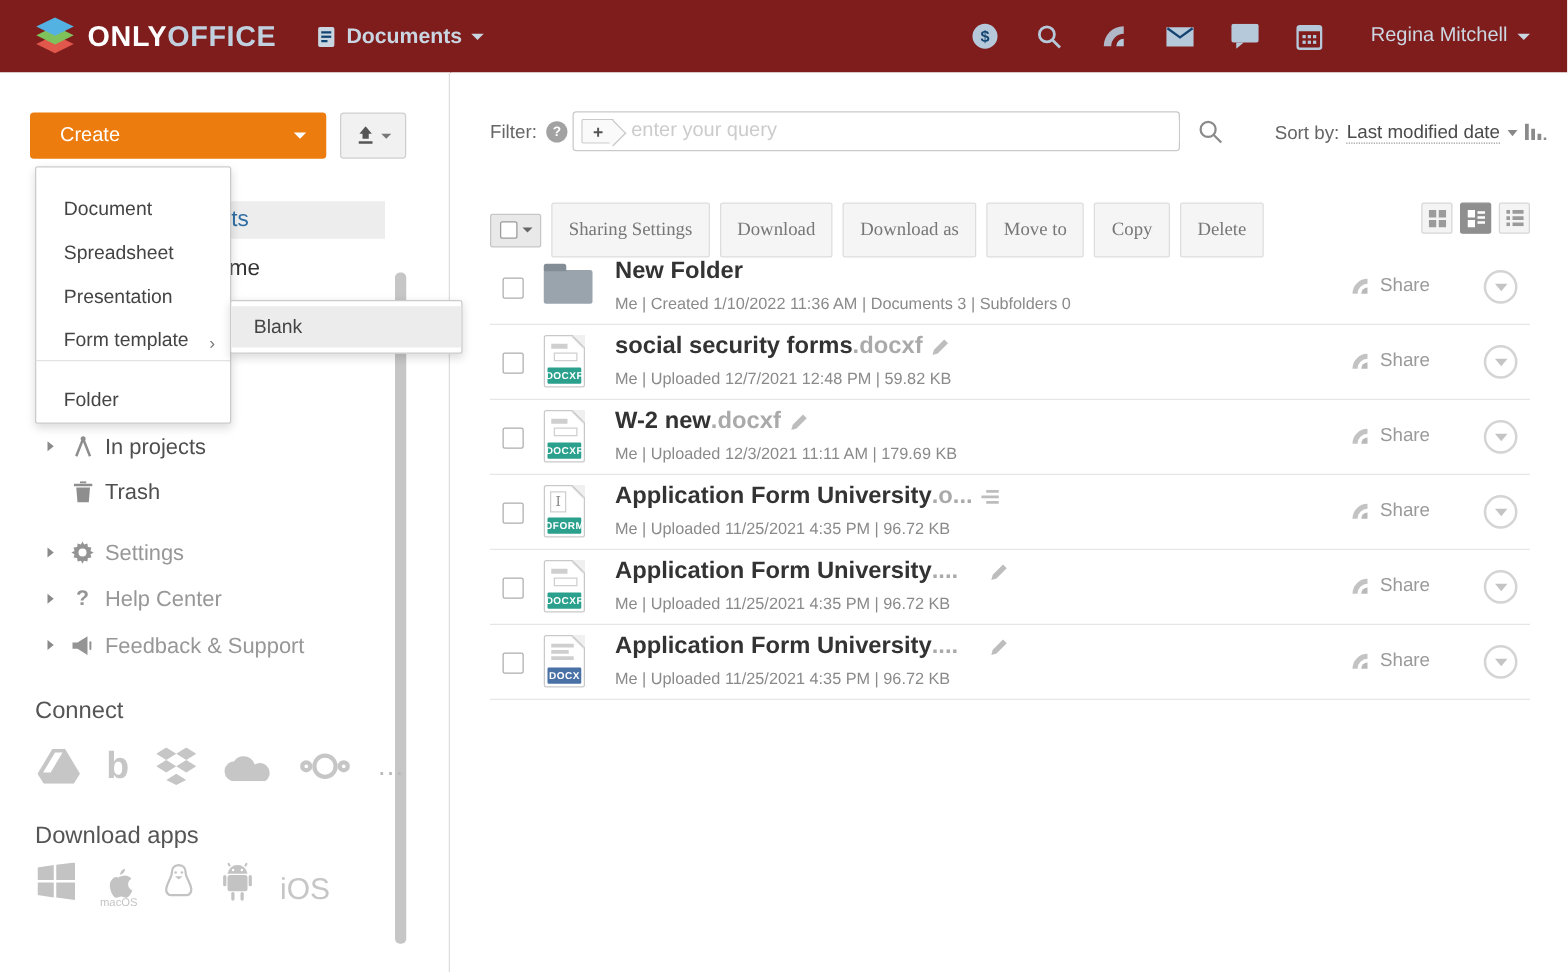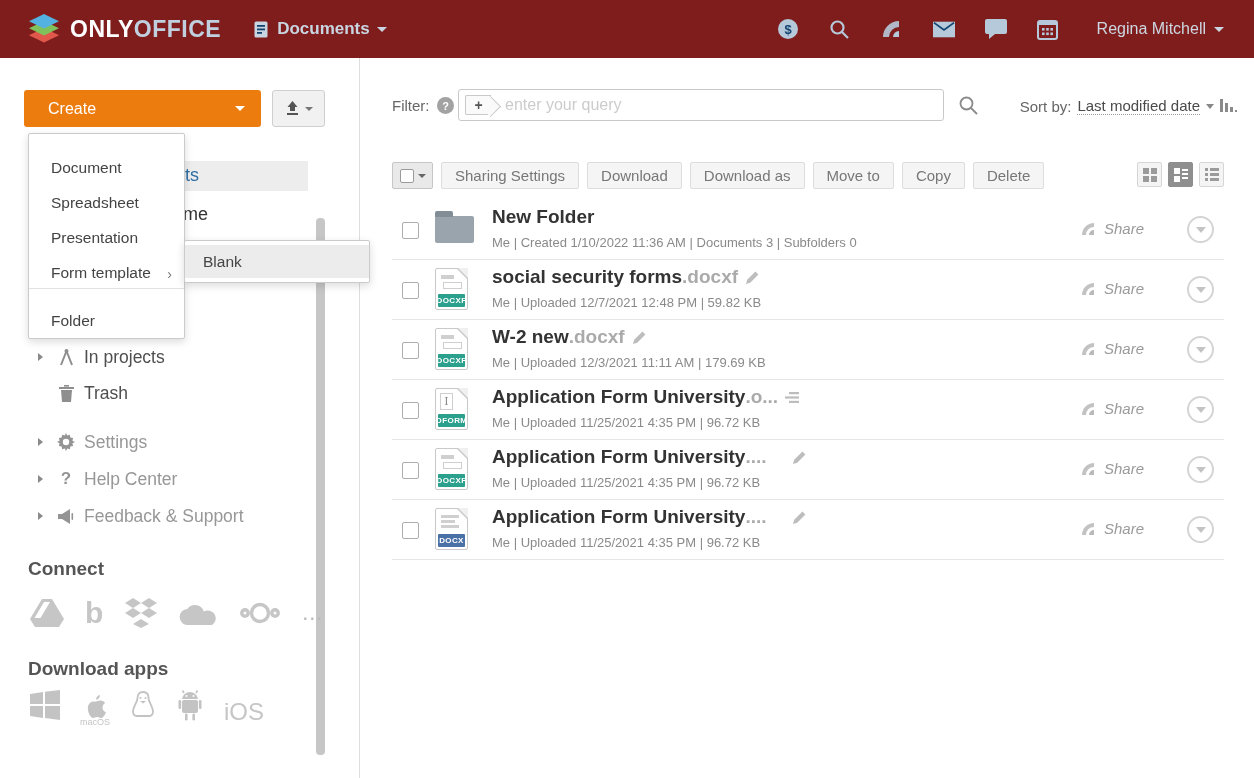--- a/index.html
+++ b/index.html
@@ -56,21 +56,21 @@
 
   
   .nav-item { position:absolute; left:0; height:26px; display:flex; align-items:center; cursor:pointer; }
   .nav-caret { position:absolute; left:38px; width:0; height:0; border-top:4px solid transparent;
                border-bottom:4px solid transparent; border-left:5px solid #8a8a8a; }
   .nav-ico { position:absolute; left:56px; width:20px; height:20px; display:flex; align-items:center; justify-content:center; color:#8e8e8e; }
   .nav-label { position:absolute; left:84px; font-size:17.5px; }
   .nav-dark { color:#4f4f4f; }
   .nav-gray { color:#979797; }
 
-  .side-h { position:absolute; left:28px; font-size:19px; color:#555;font-weight:bold; }
+  .side-h { position:absolute; left:28px; font-size:19px; color:#555; }
   .connect-icons { position:absolute; left:30px; top:540px; display:flex; align-items:center; gap:21px; color:#c6c6c6; }
   .connect-icons .cico { display:flex; align-items:center; justify-content:center; cursor:pointer; }
   .more-dots { font-size:22px; color:#b9b9b9; letter-spacing:2px; line-height:10px; cursor:pointer; }
   .apps-icons { position:absolute; left:30px; top:632px; display:flex; align-items:flex-start; gap:20px; color:#c3c3c3; }
   .app { display:flex; flex-direction:column; align-items:center; cursor:pointer; }
   .app-sub { font-size:9px; color:#c3c3c3; margin-top:-3px; }
   .ios-text { font-size:24px; color:#c6c6c6; margin-top:8px; }
 
   
   .main { position:absolute; left:361px; top:58px; width:893px; height:720px; background:#fff; }
@@ -95,39 +95,39 @@
   .sort-label { font-size:15px; color:#666; }
   .sort-value { font-size:15px; color:#4a4a4a; border-bottom:1px dotted #999; cursor:pointer; }
   .sort-caret { width:0;height:0;border-left:4px solid transparent;border-right:4px solid transparent;border-top:5px solid #888; cursor:pointer; }
   .sort-dir { color:#8a8a8a; cursor:pointer; display:flex; }
 
   .toolbar { position:absolute; left:31px; top:104px; display:flex; gap:8px; align-items:center; }
   .chk-group { width:41px; height:27px; background:#e9e9e9; border:1px solid #c6c6c6; border-radius:2px;
                display:flex; align-items:center; justify-content:center; gap:4px; cursor:pointer; }
   .chk-group .box { width:14px; height:14px; background:#fff; border:1px solid #9a9a9a; border-radius:2px; }
   .chk-group .caret { width:0;height:0;border-left:4px solid transparent;border-right:4px solid transparent;border-top:4px solid #666; }
-  .tb-btn { height:27px; background:#f5f5f5; border:1px solid #ddd; border-radius:2px; color:#777;
-            font-size:15px; padding:0 13px; cursor:pointer; font-family:Liberation Sans, sans-serif; }
+  .tb-btn { height:44px; background:#f5f5f5; border:1px solid #ddd; border-radius:2px; color:#777;
+            font-size:15px; padding:0 13px; cursor:pointer; font-family:Liberation Serif, serif; }
   .view-group { position:absolute; right:30px; top:104px; display:flex; gap:6px; }
   .view-btn { width:25px; height:25px; border:1px solid #d6d6d6; background:#f4f4f4; border-radius:2px;
               display:flex; align-items:center; justify-content:center; color:#9b9b9b; cursor:pointer; }
   .view-btn.active { background:#8f8f8f; border-color:#8f8f8f; color:#fff; }
 
   .file-list { position:absolute; left:31px; top:142px; width:832px; }
   .frow { position:relative; height:60px; border-bottom:1px solid #e6e6e6; }
   .frow .rchk { position:absolute; left:10px; top:22px; width:17px; height:17px; background:#fff;
                 border:1px solid #adadad; border-radius:2px; cursor:pointer; }
   .icon-slot { position:absolute; left:43px; top:8px; width:40px; height:44px; display:flex; align-items:flex-start; }
   .titleblock { position:absolute; left:100px; top:6px; }
   .ftitle { font-size:19px; font-weight:bold; color:#333; cursor:pointer; display:flex; align-items:center; gap:7px; }
   .fext { color:#aaa; }
   .fmeta { font-size:13px; color:#8a8a8a; margin-top:7px; }
   .share-wrap { position:absolute; right:80px; top:20px; display:flex; align-items:center; gap:7px;
                 color:#9a9a9a; cursor:pointer; }
-  .share-label { font-size:15px;font-style:italic; }
+  .share-label { font-size:15px; }
   .row-menu { position:absolute; right:10px; top:16px; width:27px; height:27px; border:2px solid #d4d4d4;
               border-radius:50%; display:flex; align-items:center; justify-content:center; cursor:pointer; }
   .row-menu .caret { width:0;height:0;border-left:5px solid transparent;border-right:5px solid transparent;border-top:6px solid #c4c4c4; }
 
   
   .folder-icon { width:39px; height:27px; background:#9aa4ad; border-radius:2px; position:relative; margin-top:8px; }
   .folder-icon::before { content:""; position:absolute; top:-5px; left:0; width:18px; height:6px; background:#828d96;
                          border-radius:2px 2px 0 0; }
   .doc-icon { position:relative; width:33px; height:42px; background:#fff; border:1px solid #c9c9c9; border-radius:2px; }
   .doc-icon .fold { position:absolute; top:-1px; right:-1px; width:0; height:0;

